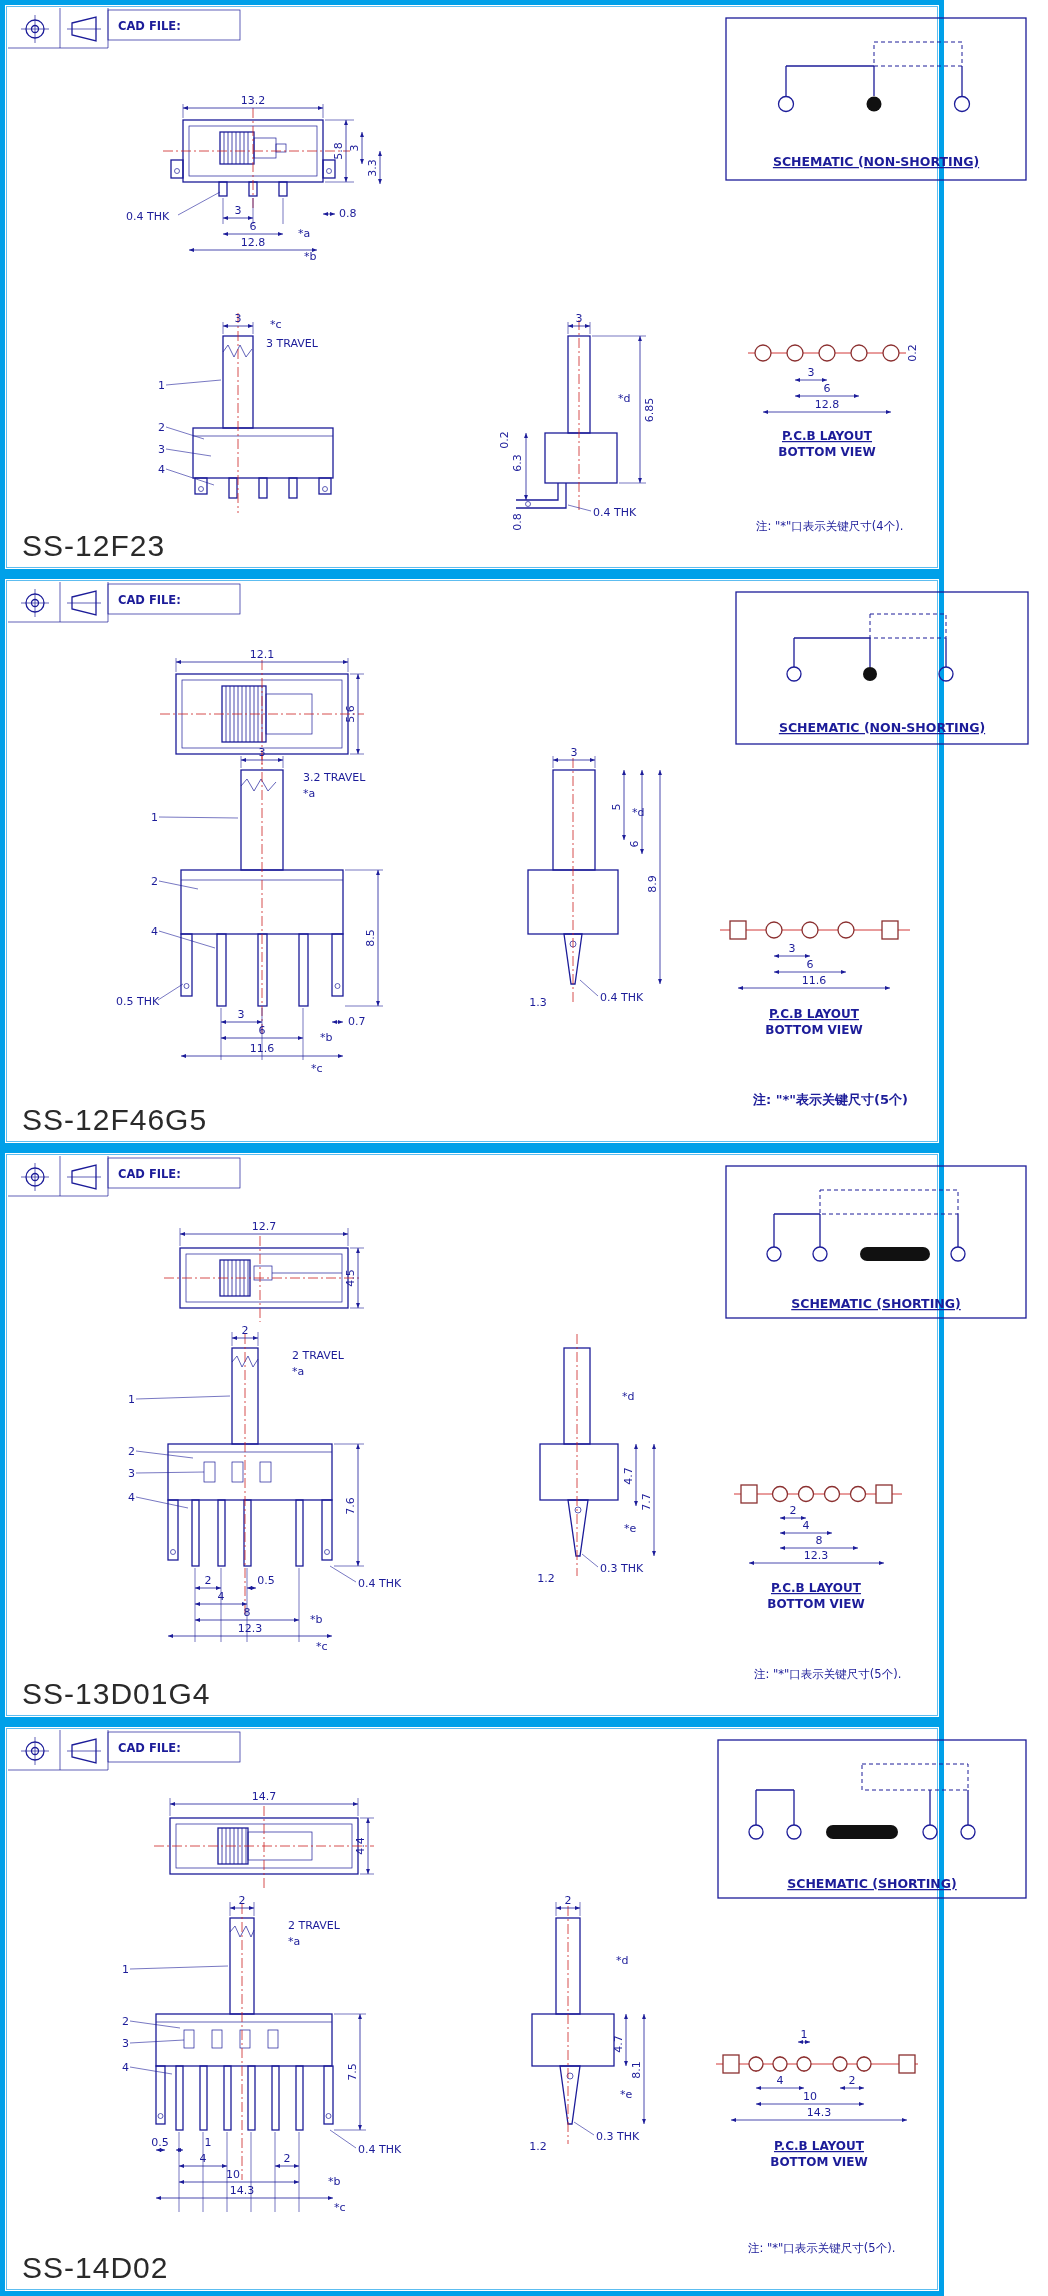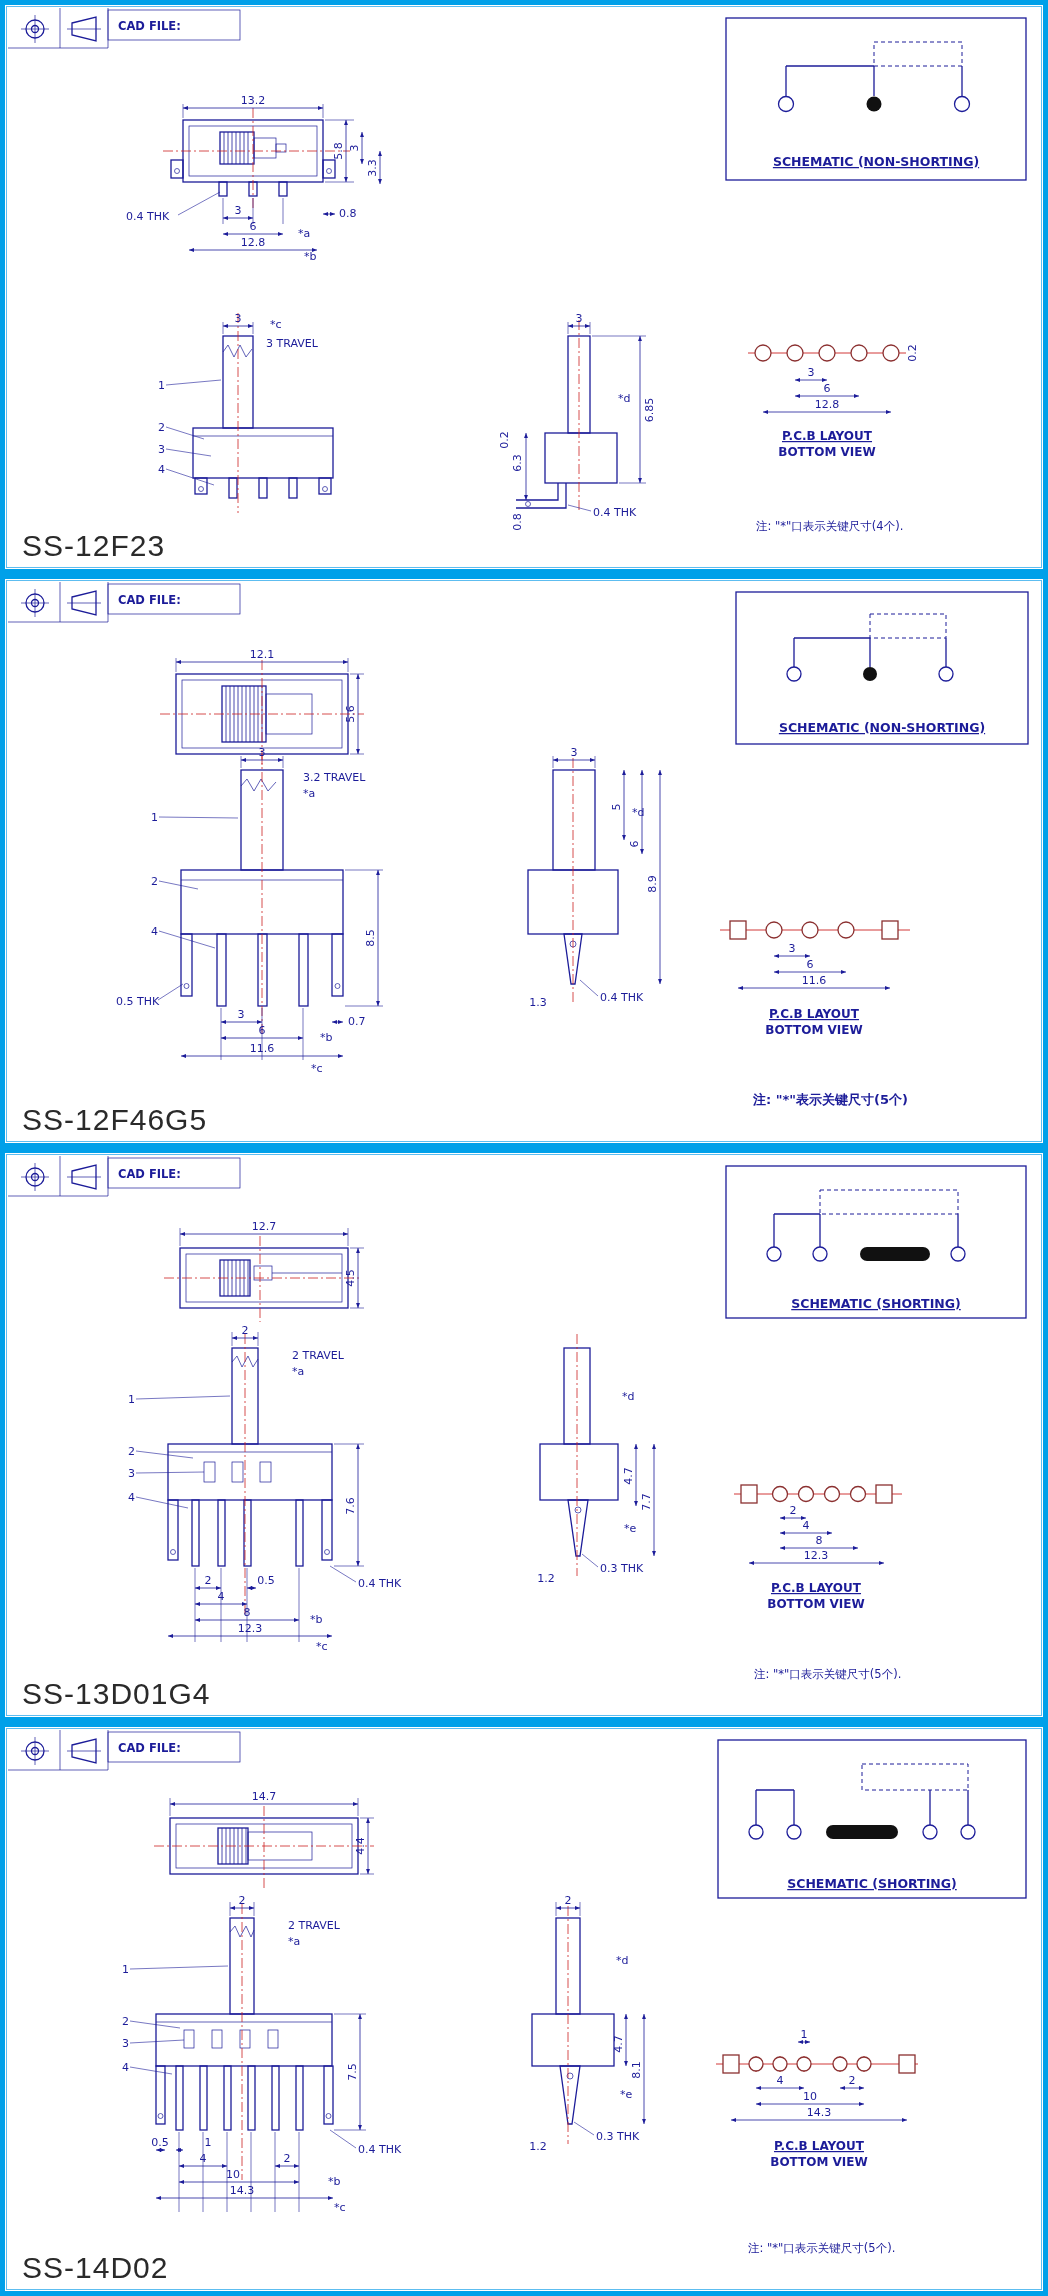--- a/index.html
+++ b/index.html
@@ -1,17 +1,17 @@
 <!DOCTYPE html>
 <html><head>
 <meta charset="utf-8">
 <style>
   html,body{margin:0;padding:0;background:#ffffff;}
   #sheet{width:1048px;margin:0;background:#fff;font-family:"DejaVu Sans",sans-serif;}
-  .panel{position:relative;width:1048px;height:574px;box-sizing:border-box;
+  .panel{position:relative;width:944px;height:574px;box-sizing:border-box;
          border:5px solid #00a0e9;background:#fff;}
   .panel .inner-frame{position:absolute;inset:1px;border:1px solid #5dbdf0;pointer-events:none;}
   svg.draw{position:absolute;left:3px;top:3px;display:block;}
   
   .ln{stroke:#1c1c99;fill:none;stroke-width:1.3;}
   .tn{stroke:#1c1c99;fill:none;stroke-width:0.7;}
   .hat{stroke:#1c1c99;fill:none;stroke-width:0.8;}
   .cl{stroke:#cc2222;fill:none;stroke-width:0.8;stroke-dasharray:10 3 2 3;}
   .rc{stroke:#cc2222;fill:none;stroke-width:0.9;}
   .dash{stroke:#1c1c99;fill:none;stroke-width:1;stroke-dasharray:4 3;}

